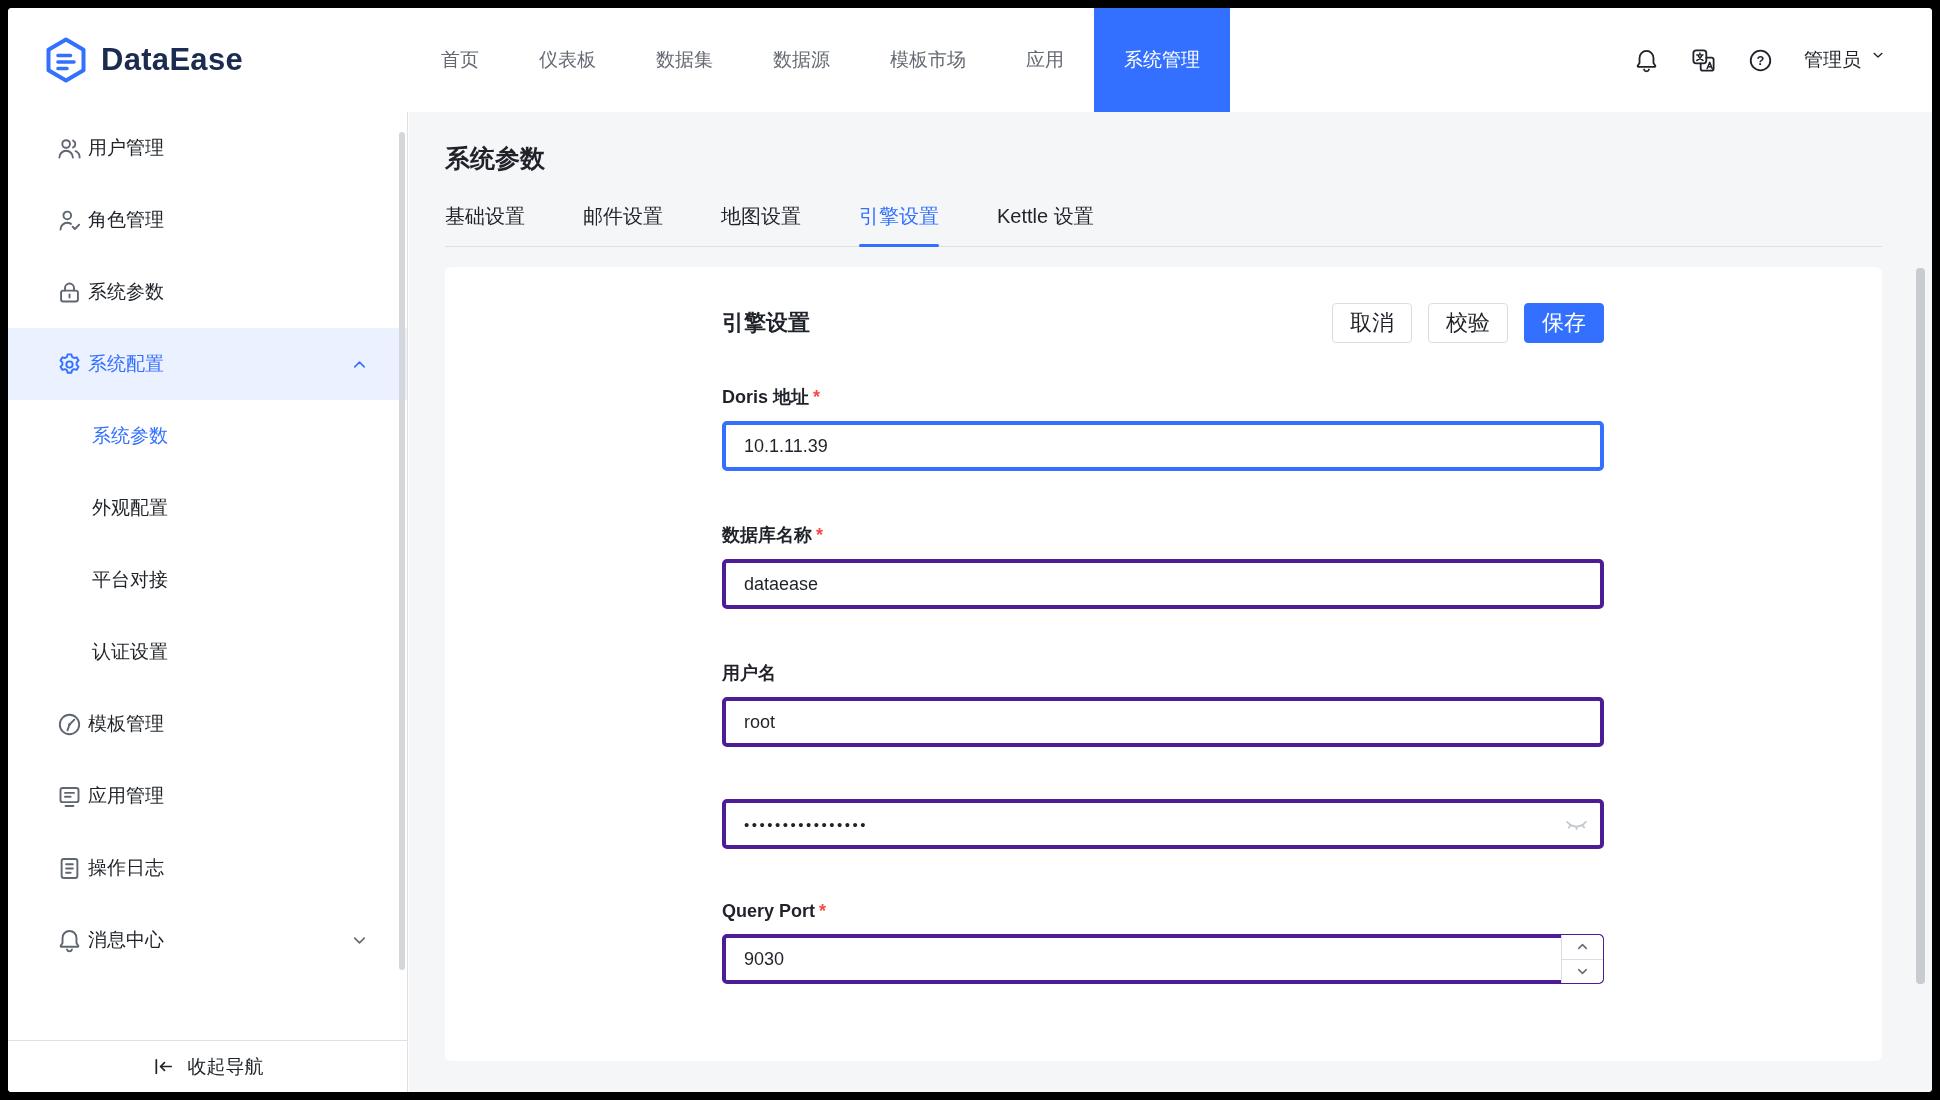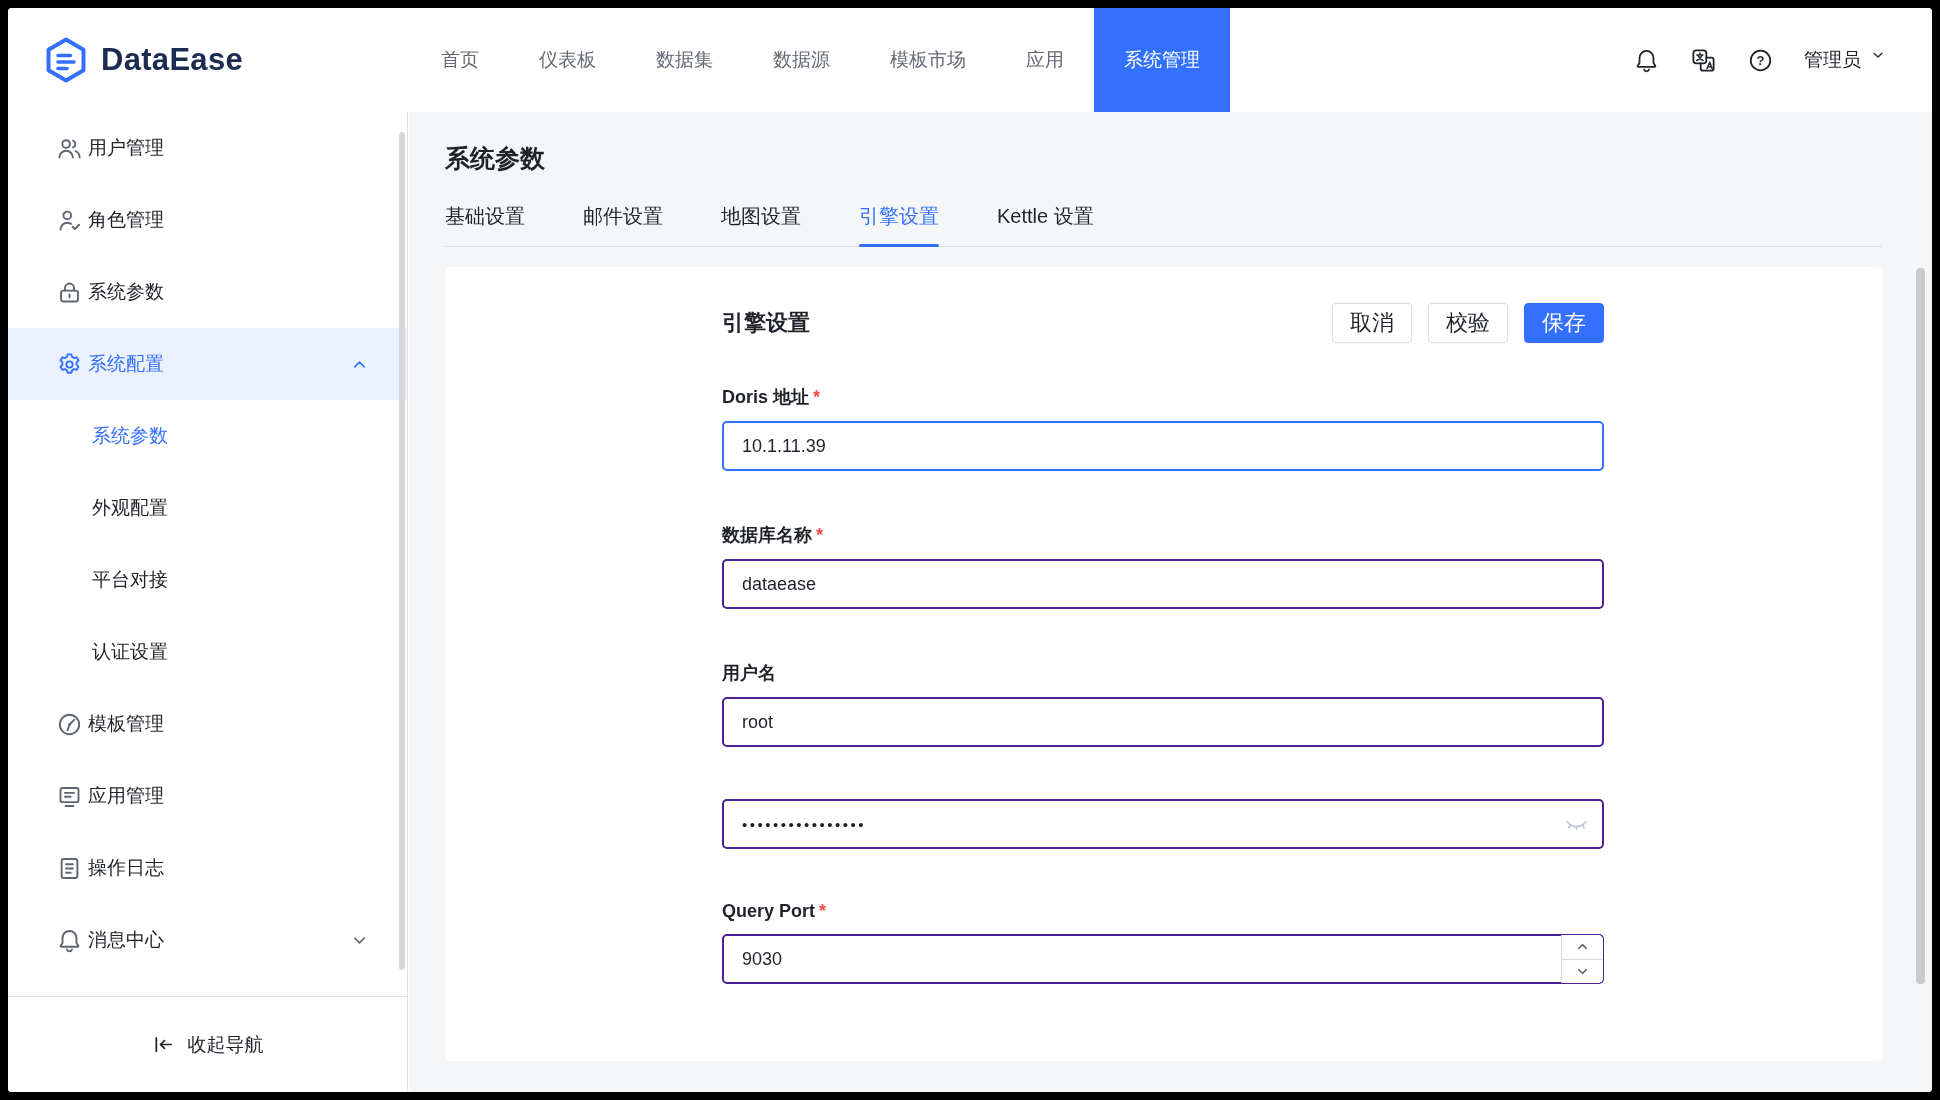--- a/index.html
+++ b/index.html
@@ -22,21 +22,21 @@
   
   .sidebar{position:absolute;top:104px;left:0;bottom:0;width:400px;background:#fff;border-right:1px solid #dee0e3;z-index:10}
   .side-item{height:72px;display:flex;align-items:center;padding-left:48px;gap:5px;font-size:19px;color:#1f2329;cursor:pointer}
   .side-item .sicon{width:27px;height:27px;color:#5f6672;flex:none;display:block}
   .side-item.active{background:#ebf1ff;color:#3370ff}
   .side-item.active .sicon{color:#3370ff}
   .side-item.sub{padding-left:84px}
   .side-item.current{color:#3370ff}
   .chev{margin-left:auto;margin-right:38px;width:19px;height:19px;color:#646a73;flex:none}
   .side-item.active .chev{color:#3370ff}
-  .collapse-bar{position:absolute;bottom:0;left:0;right:0;height:96px;border-top:1px solid #dee0e3;display:flex;align-items:center;justify-content:center;gap:13px;font-size:19px;color:#1f2329;background:#fff;cursor:pointer;z-index:12}
+  .collapse-bar{position:absolute;bottom:0;left:0;right:0;height:52px;border-top:1px solid #dee0e3;display:flex;align-items:center;justify-content:center;gap:13px;font-size:19px;color:#1f2329;background:#fff;cursor:pointer;z-index:12}
   .collapse-bar svg{width:23px;height:23px;color:#1f2329}
   .sb-thumb{position:absolute;right:2px;top:20px;width:6px;height:838px;background:#d4d7da;border-radius:3px;z-index:13;cursor:pointer}
 
   
   .main{position:absolute;top:104px;left:401px;right:0;bottom:0;background:#f5f6f8;overflow:hidden}
   .page-title{margin:30px 0 0 36px;font-size:25px;font-weight:700;color:#1f2329}
   .tabs{display:flex;margin:28px 50px 0 36px;border-bottom:1px solid #dee0e3}
   .tab{margin-right:58px;padding-bottom:16px;font-size:20px;color:#1f2329;cursor:pointer;position:relative;white-space:nowrap}
   .tab.active{color:#3370ff;font-weight:500}
   .tab.active::after{content:"";position:absolute;left:0;right:0;bottom:-1px;height:3px;background:#3370ff;border-radius:2px}
@@ -45,21 +45,21 @@
   .card-title{font-size:22px;font-weight:600;color:#1f2329}
   .actions{margin-left:auto;display:flex;gap:16px}
   .btn{height:40px;padding:0 17px;border:1px solid #d8dde6;border-radius:4px;background:#fff;font-size:22px;color:#1f2329;cursor:pointer;font-family:Liberation Sans, sans-serif}
   .btn.primary{background:#3370ff;border-color:#3370ff;color:#fff}
 
   .form{margin-top:42px}
   .field{margin-bottom:52px}
   .flabel{font-size:18px;font-weight:700;color:#1f2329;margin-bottom:12px}
   .req{color:#f54a45;margin-left:4px;font-weight:700}
   .fwrap{position:relative}
-  input.fin{width:100%;height:50px;border:2px solid #4c1d95;border-radius:5px;padding:0 18px;font-size:18px;color:#1f2329;font-family:inherit;outline:none;background:#fff;display:block}
+  input.fin{width:100%;height:50px;border:4px solid #4c1d95;border-radius:5px;padding:0 18px;font-size:18px;color:#1f2329;font-family:inherit;outline:none;background:#fff;display:block}
   .fwrap.focused input{border-color:#3370ff}
   input.pwd{font-size:15px;letter-spacing:2.5px;padding-right:56px}
   input.num{padding-right:60px}
   .eye{position:absolute;right:15px;top:50%;transform:translateY(-50%);width:25px;height:25px;color:#c3c9d0;cursor:pointer}
   .stepper{position:absolute;right:1px;top:1px;bottom:1px;width:42px;border-left:1px solid #d8dde6;display:flex;flex-direction:column;border-radius:0 5px 5px 0;overflow:hidden;background:#fff}
   .step-btn{flex:1;display:flex;align-items:center;justify-content:center;background:#fff;cursor:pointer;color:#646a73}
   .step-btn + .step-btn{border-top:1px solid #d8dde6}
   .step-btn svg{width:15px;height:15px}
   .main-thumb{position:absolute;right:7px;top:156px;width:9px;height:716px;background:#c8cbd0;border-radius:4px;cursor:pointer}
 </style>

